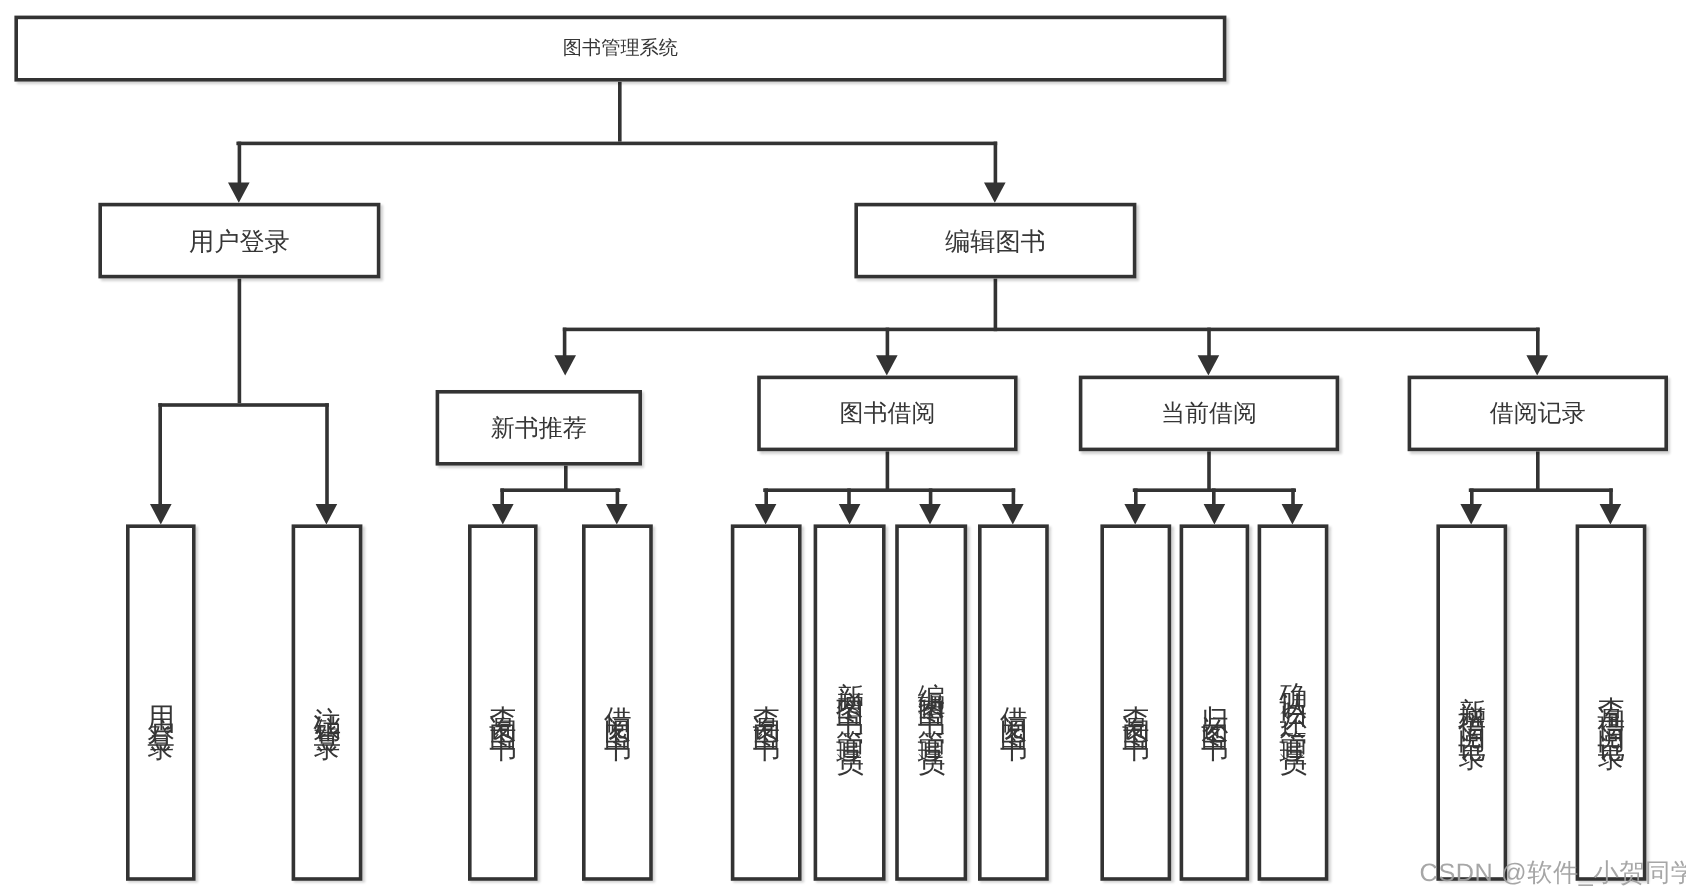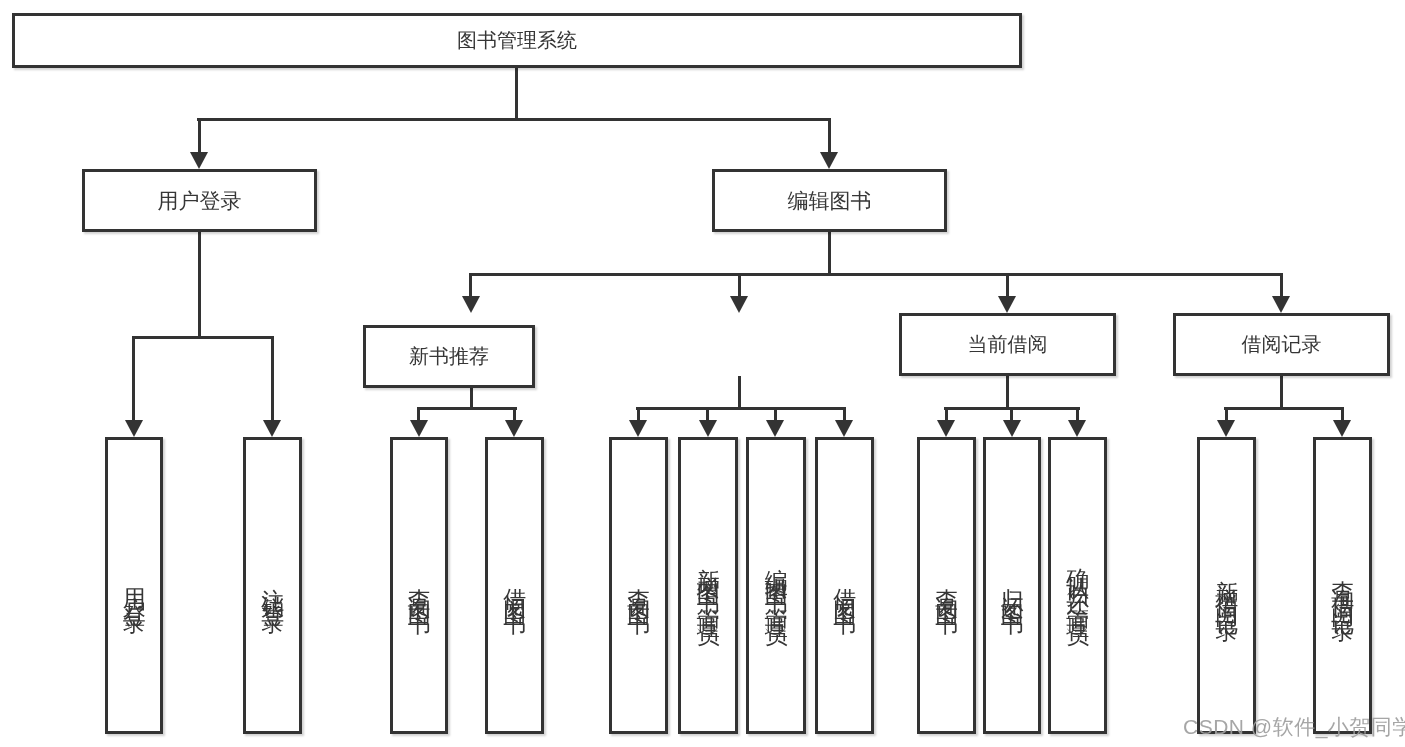--- a/index.html
+++ b/index.html
@@ -5,21 +5,21 @@
   html,body{margin:0;padding:0;background:#ffffff;}
   .canvas{
     position:relative;width:1405px;height:747px;background:#ffffff;
     font-family:"Liberation Sans",sans-serif;overflow:hidden;color:#363636;
   }
   .box{
     position:absolute;box-sizing:border-box;background:#ffffff;
     border:3px solid #333333;display:flex;align-items:center;justify-content:center;
     text-align:center;box-shadow:2px 2px 2px rgba(0,0,0,0.18);z-index:2;
   }
-  .root-box{font-size:20px;}
+  .root-box{font-size:16px;}
   .l2-box{font-size:21px;}
   .l3-box{font-size:20px;}
   .leaf{z-index:2;}
   .leaf .vtext{
     writing-mode:vertical-rl;text-orientation:mixed;
     font-size:23px;line-height:1.2;letter-spacing:8px;
   }
   .vline{position:absolute;width:3px;background:#333333;z-index:1;}
   .hline{position:absolute;height:3px;background:#333333;z-index:1;}
   .arrow{
@@ -43,20 +43,23 @@
 
   <div class="box l2-box" style="left:82px;top:169px;width:235px;height:63px;">
     <span>用户登录</span>
   </div>
   <div class="box l2-box" style="left:712px;top:169px;width:235px;height:63px;">
     <span>编辑图书</span>
   </div>
 
   <div class="box l3-box" style="left:363px;top:325px;width:172px;height:63px;">
     <span>新书推荐</span>
+  </div>
+  <div class="box l3-box" style="left:631px;top:313px;width:217px;height:63px;">
+    <span>图书借阅</span>
   </div>
   <div class="box l3-box" style="left:899px;top:313px;width:217px;height:63px;">
     <span>当前借阅</span>
   </div>
   <div class="box l3-box" style="left:1173px;top:313px;width:217px;height:63px;">
     <span>借阅记录</span>
   </div>
 
   <div class="box leaf" style="left:105px;top:437px;width:58px;height:297px;">
     <span class="vtext">用户登录</span>

